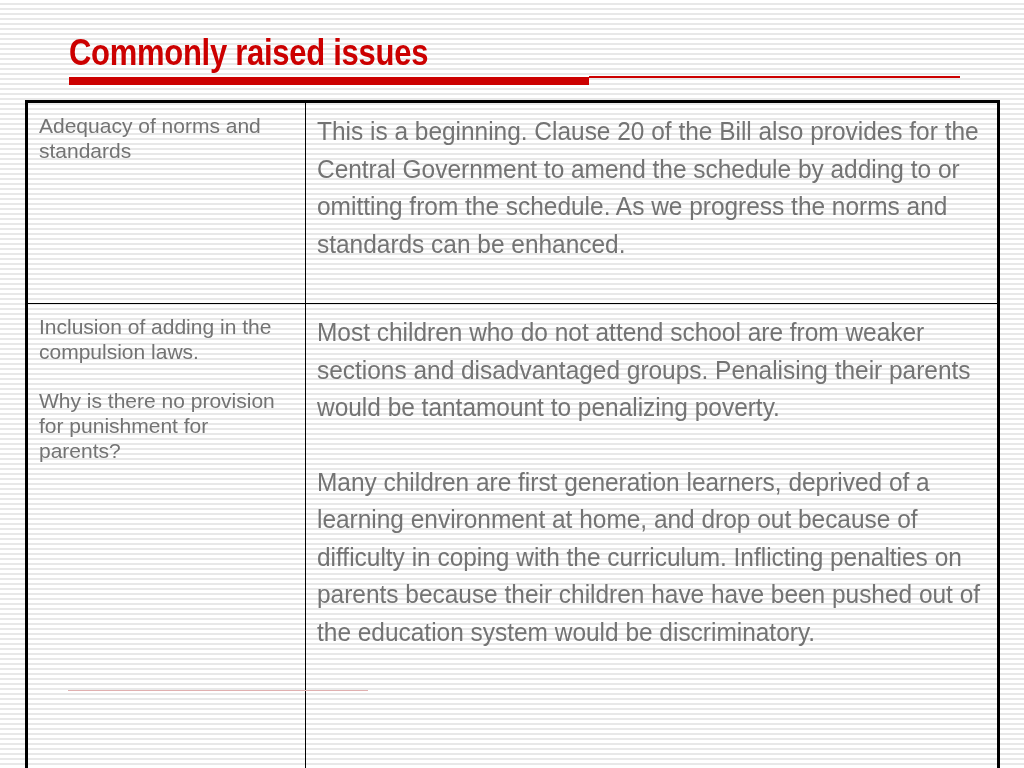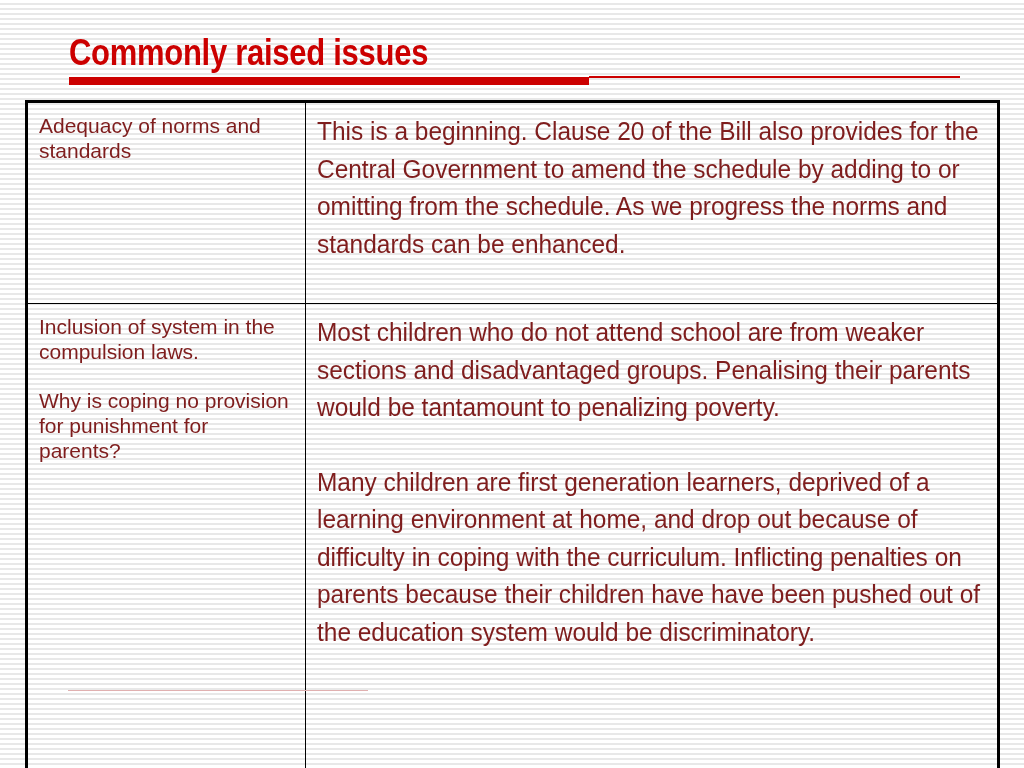--- a/index.html
+++ b/index.html
@@ -66,21 +66,21 @@
       top: 100px;
       width: 975px;
       border-collapse: collapse;
       border: 3px solid #000000;
       table-layout: fixed;
     }
     .issues-table td {
       border: 1.5px solid #000000;
       vertical-align: top;
       padding: 10px 10px 6px 11px;
-      color: #7f1d1d;
+      color: #737373;
       font-family: "Liberation Sans", sans-serif;
     }
     .col-issue {
       width: 256px;
       font-size: 21px;
       line-height: 25px;
     }
     .col-response {
       font-size: 26px;
       line-height: 37.5px;
@@ -125,22 +125,22 @@
         <p class="issue-para">Adequacy of norms and standards</p>
       </td>
       <td class="col-response">
         <div class="cond">
           <p class="response-para">This is a beginning. Clause 20 of the Bill also provides for the Central Government to amend the schedule by adding to or omitting from the schedule. As we progress the norms and standards can be enhanced.</p>
         </div>
       </td>
     </tr>
     <tr class="row-2">
       <td class="col-issue">
-        <p class="issue-para">Inclusion of system in the compulsion laws.</p>
-        <p class="issue-para">Why is coping no provision for punishment for parents?</p>
+        <p class="issue-para">Inclusion of adding in the compulsion laws.</p>
+        <p class="issue-para">Why is there no provision for punishment for parents?</p>
       </td>
       <td class="col-response">
         <div class="cond">
           <p class="response-para">Most children who do not attend school are from weaker sections and disadvantaged groups. Penalising their parents would be tantamount to penalizing poverty.</p>
           <p class="response-para">Many children are first generation learners, deprived of a learning environment at home, and drop out because of difficulty in coping with the curriculum. Inflicting penalties on parents because their children have have been pushed out of the education system would be discriminatory.</p>
         </div>
       </td>
     </tr>
   </tbody>
 </table>

